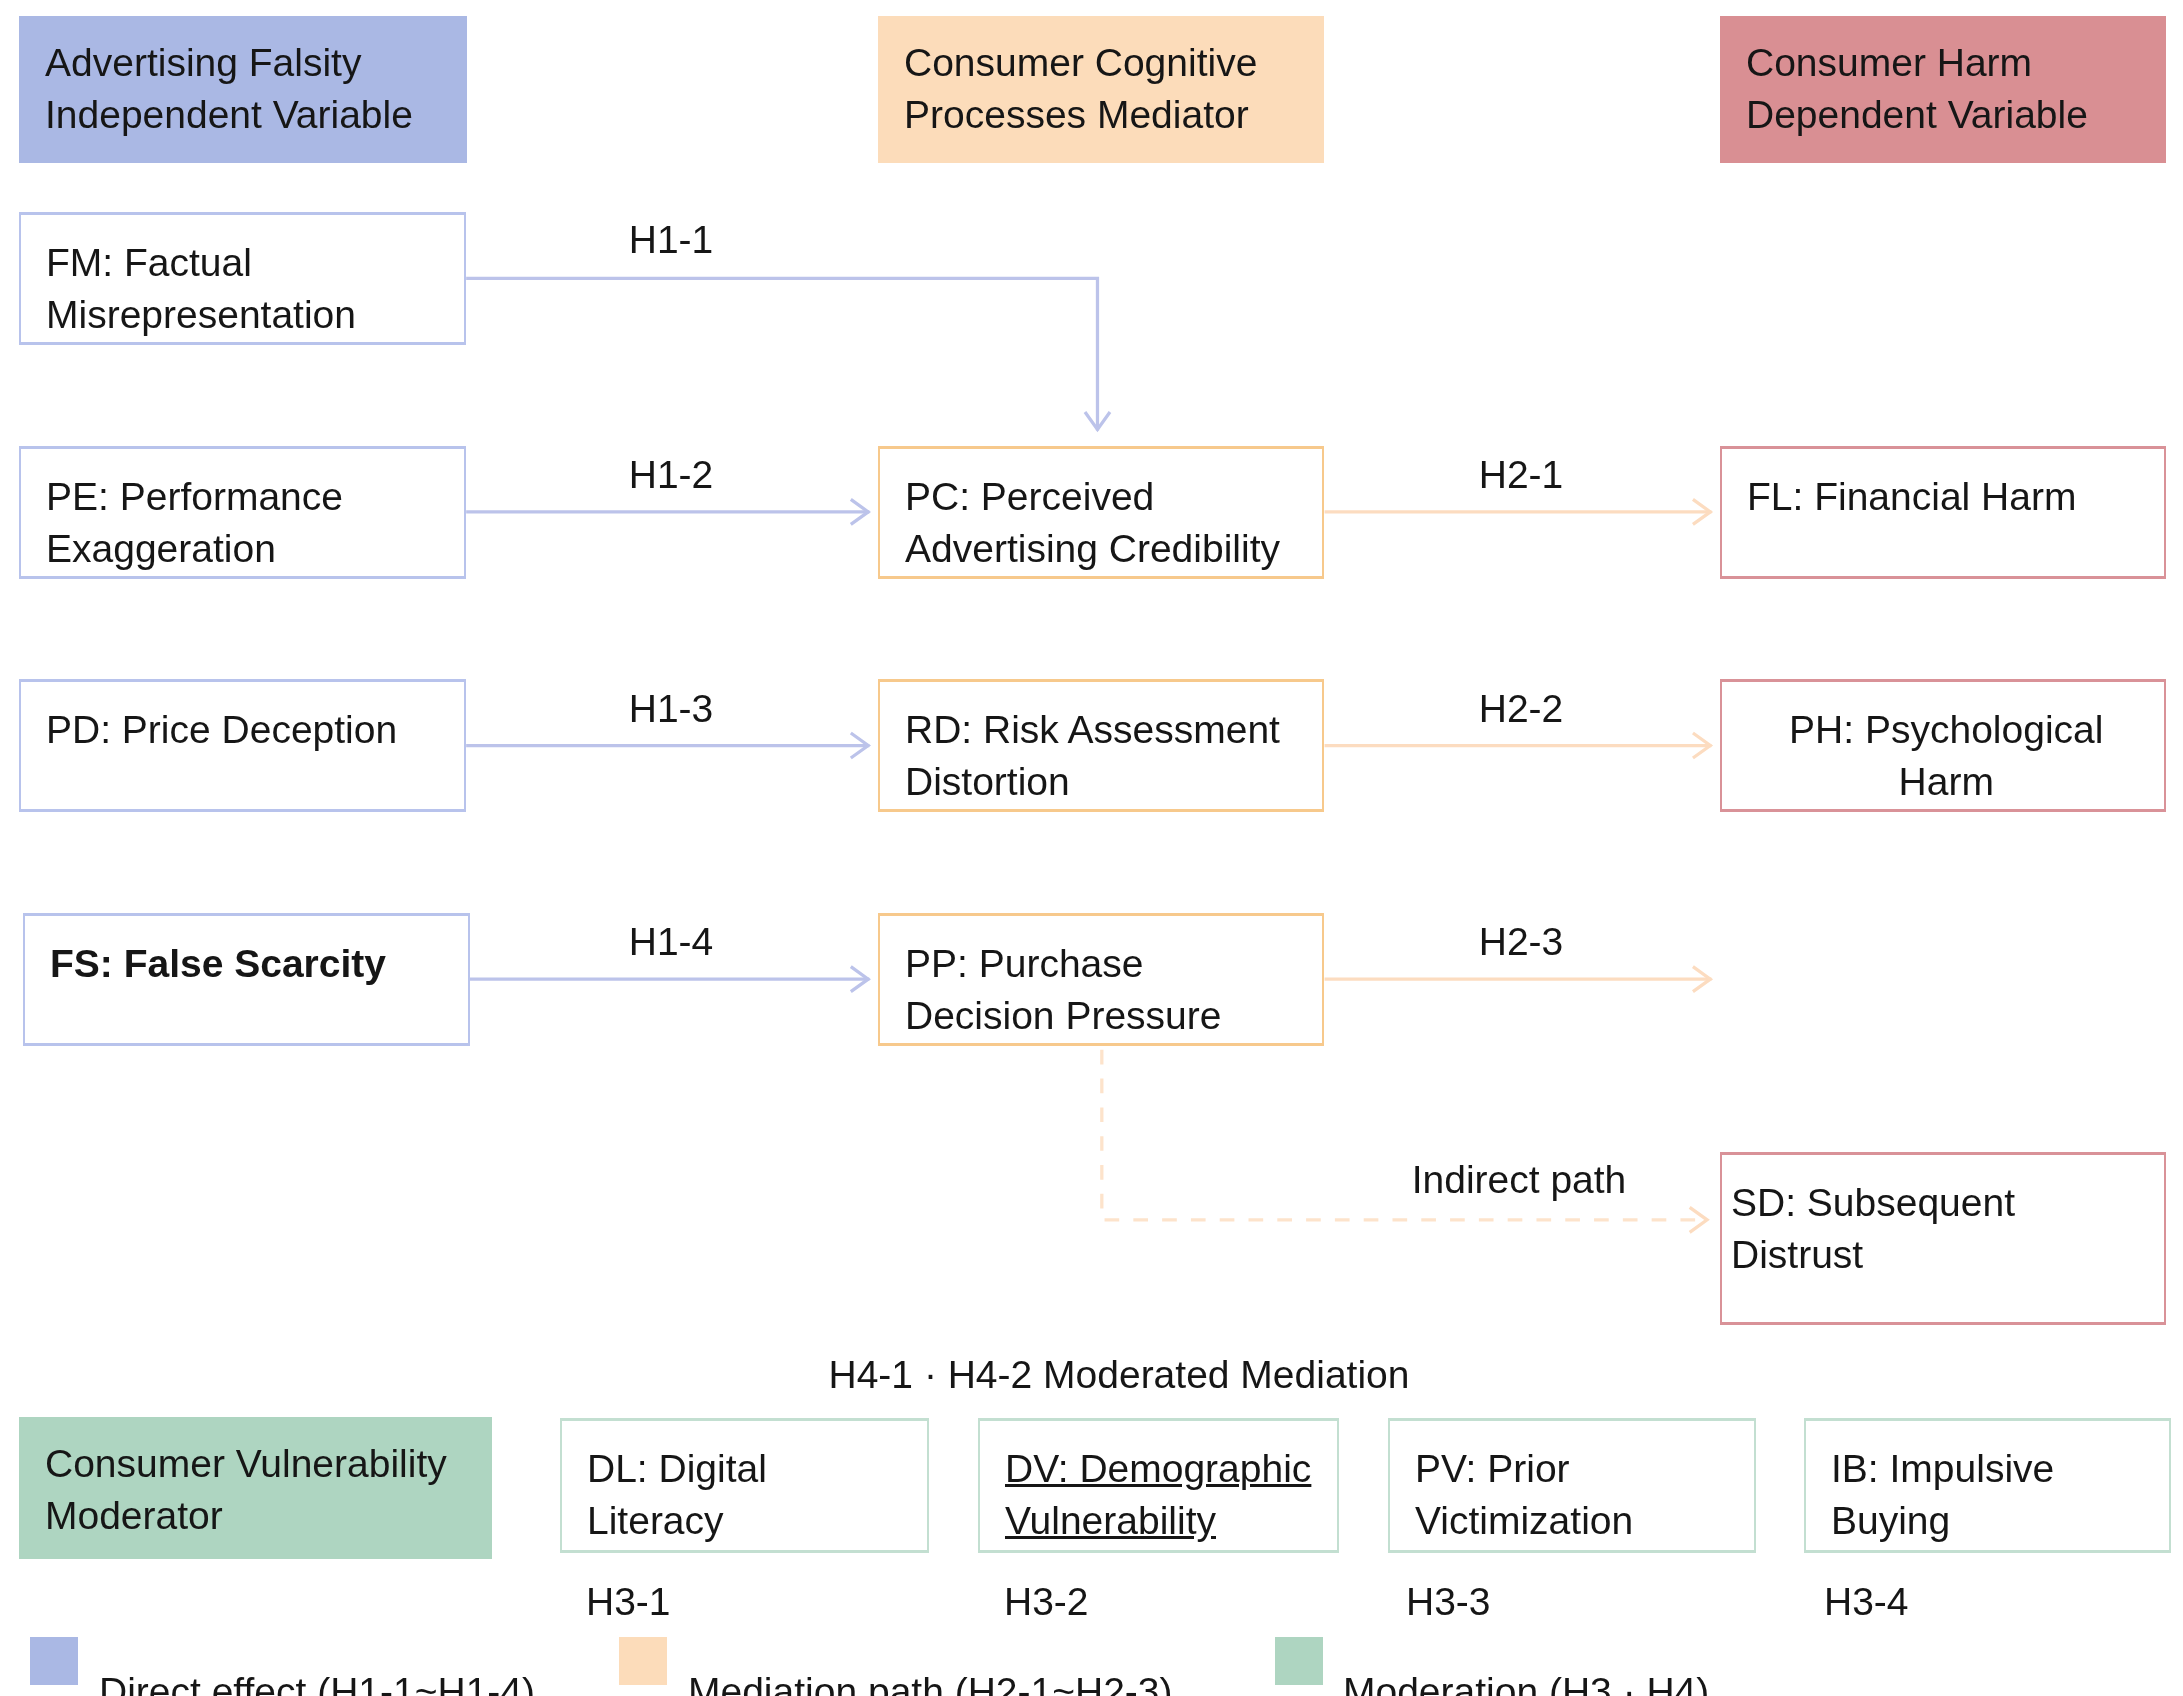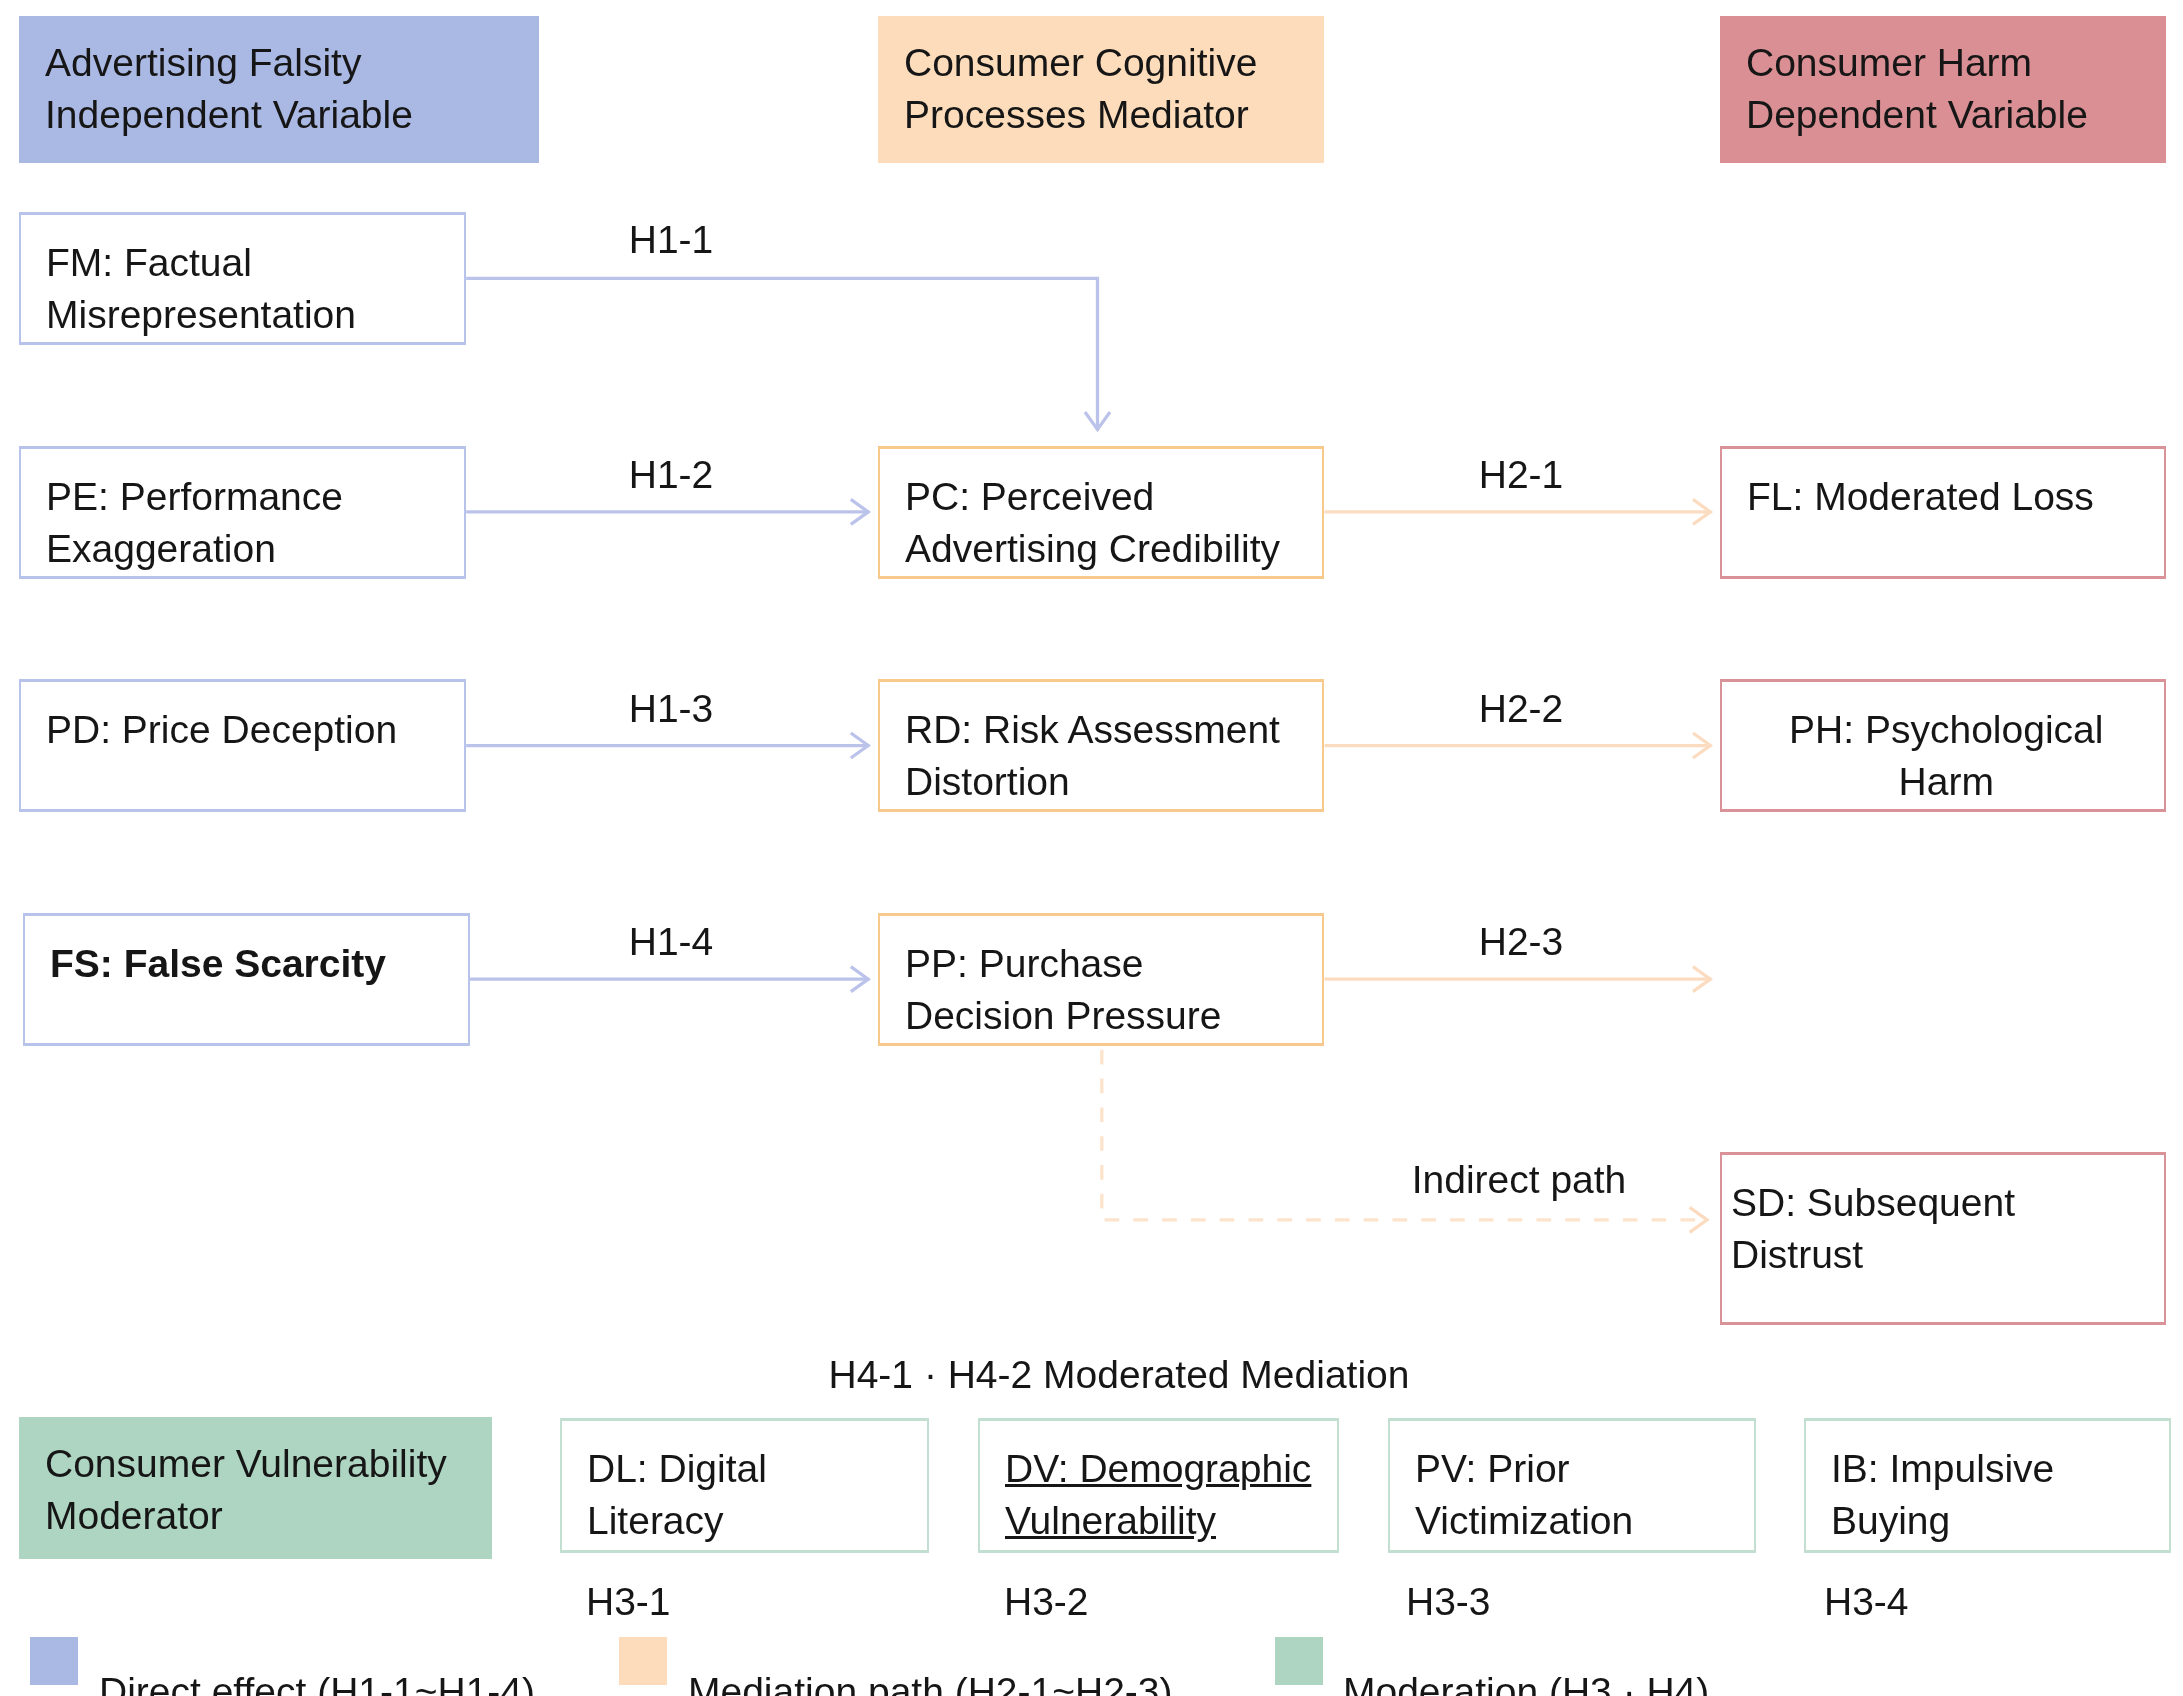--- a/index.html
+++ b/index.html
@@ -83,34 +83,34 @@
     <path class="edge blue" d="M858,512 H2020 V792" marker-end="url(#chev-blue)"></path>
     <path class="edge blue" d="M858,942 H1600" marker-end="url(#chev-blue)"></path>
     <path class="edge blue" d="M858,1372 H1600" marker-end="url(#chev-blue)"></path>
     <path class="edge blue" d="M858,1802 H1600" marker-end="url(#chev-blue)"></path>
     <path class="edge peach" d="M2438,942 H3150" marker-end="url(#chev-peach)"></path>
     <path class="edge peach" d="M2438,1372 H3150" marker-end="url(#chev-peach)"></path>
     <path class="edge peach" d="M2438,1802 H3150" marker-end="url(#chev-peach)"></path>
     <path class="edge dash" d="M2028,1932 V2245 H3144" marker-end="url(#chev-peach)"></path>
   </svg>
 
-  <div class="hdr blue" style="left:19px;  top:16.3px; width:520px; height:147px;">Advertising Falsity Independent Variable</div>
+  <div class="hdr blue" style="left:19px;  top:16.3px; width:448px; height:147px;">Advertising Falsity Independent Variable</div>
   <div class="hdr orange" style="left:878px; top:16.3px; width:446px; height:147px;">Consumer Cognitive Processes Mediator</div>
   <div class="hdr red" style="left:1720px; top:16.3px; width:446px; height:147px;">Consumer Harm Dependent Variable</div>
 
   <div class="box b-blue" style="left:19px; top:212px;  width:447px; height:133px;">FM: Factual Misrepresentation</div>
   <div class="box b-blue" style="left:19px; top:446px;  width:447px; height:133px;">PE: Performance Exaggeration</div>
   <div class="box b-blue" style="left:19px; top:679px; width:447px; height:133px;">PD: Price Deception</div>
   <div class="box b-blue" style="left:23px; top:913px; width:447px; height:133px;font-weight:bold;">FS: False Scarcity</div>
 
   <div class="box b-orange" style="left:878px; top:446px;  width:446px; height:133px;">PC: Perceived Advertising Credibility</div>
   <div class="box b-orange" style="left:878px; top:679px; width:446px; height:133px;">RD: Risk Assessment Distortion</div>
   <div class="box b-orange" style="left:878px; top:913px; width:446px; height:133px;">PP: Purchase Decision Pressure</div>
 
-  <div class="box b-red" style="left:1720px; top:446px;  width:446px; height:133px;">FL: Moderated Loss</div>
+  <div class="box b-red" style="left:1720px; top:446px;  width:446px; height:133px;">FL: Financial Harm</div>
   <div class="box b-red" style="left:1720px; top:679px; width:446px; height:133px;text-align:center;">PH: Psychological Harm</div>
   <div class="box b-red" style="left:1720px; top:1152px; width:446px; height:173px;padding-left:9px;">SD: Subsequent Distrust</div>
 
   <div class="elabel" style="left:587px; top:217px;  width:168px;">H1-1</div>
   <div class="elabel" style="left:587px; top:452px;  width:168px;">H1-2</div>
   <div class="elabel" style="left:587px; top:686px; width:168px;">H1-3</div>
   <div class="elabel" style="left:587px; top:919px; width:168px;">H1-4</div>
   <div class="elabel" style="left:1437px; top:452px;  width:168px;">H2-1</div>
   <div class="elabel" style="left:1437px; top:686px; width:168px;">H2-2</div>
   <div class="elabel" style="left:1437px; top:919px; width:168px;">H2-3</div>

